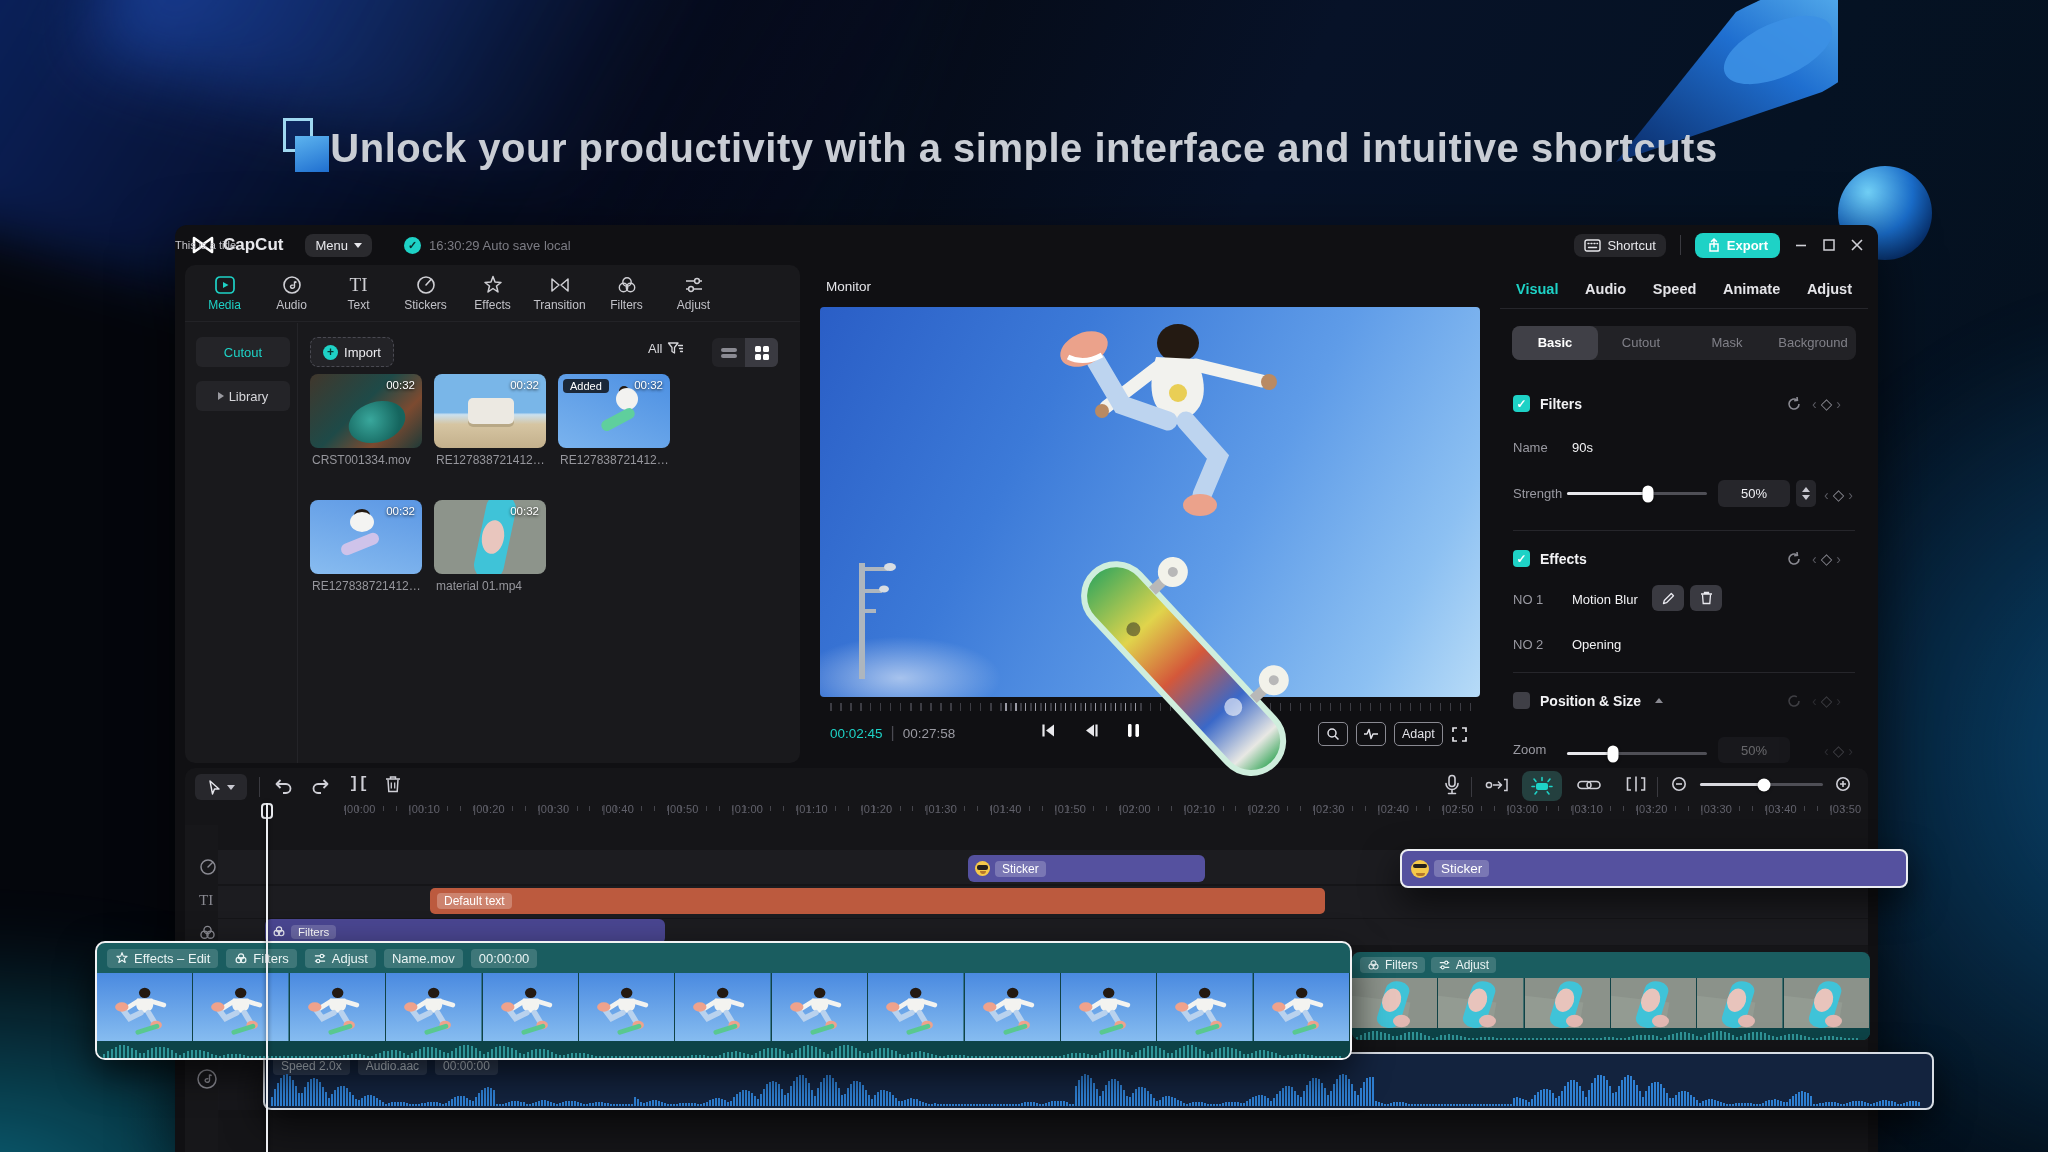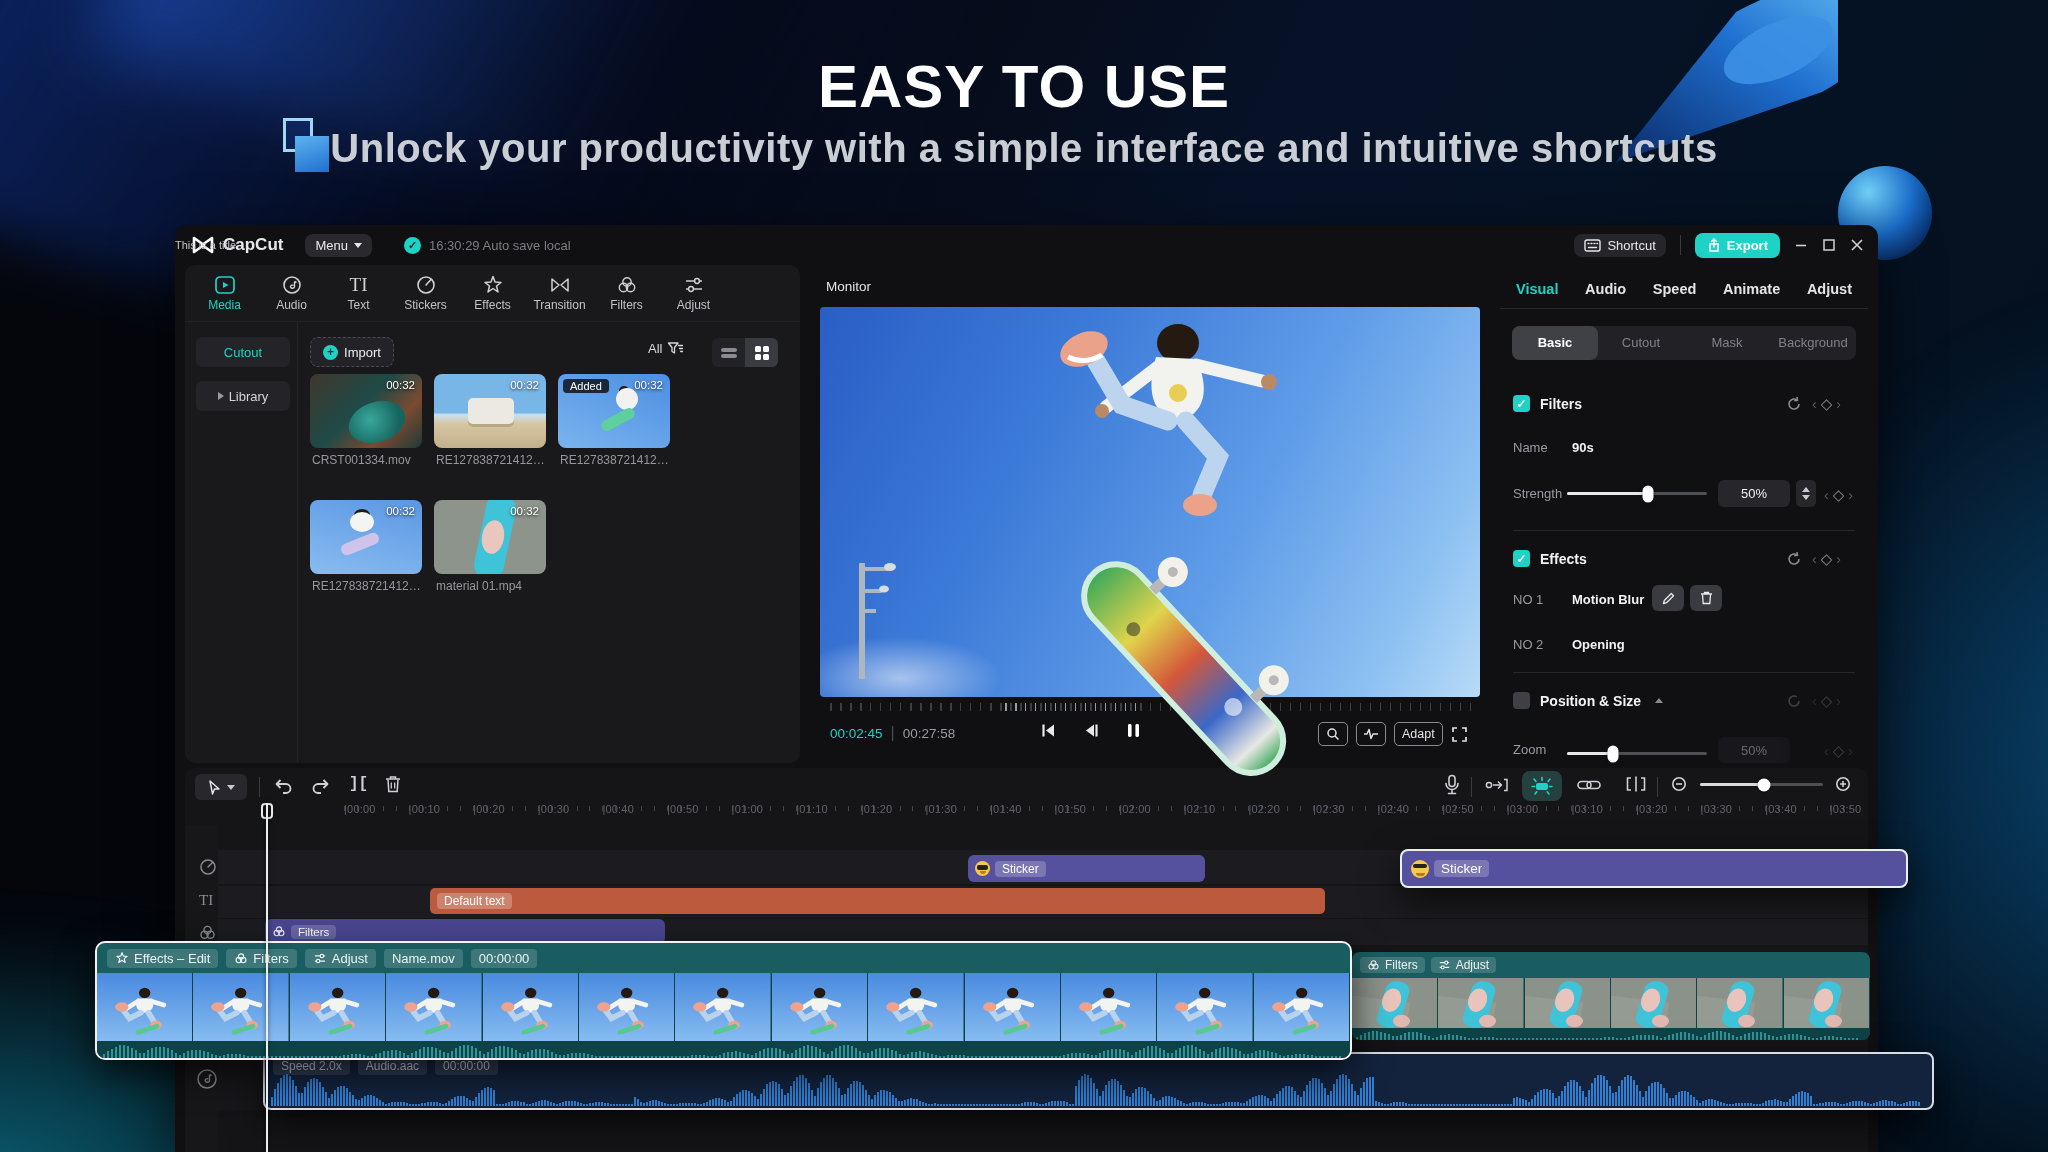--- a/index.html
+++ b/index.html
@@ -85,21 +85,21 @@
     padding:0 16px;font-size:14.5px;color:#e4e4e8;font-weight:700;}
   .itabs .active{color:var(--accent,#1ed2c6);}
   .seg{left:1512px;top:326px;width:344px;height:34px;background:#222226;border-radius:8px;display:flex;align-items:center;}
   .seg div{flex:1;text-align:center;font-size:13px;color:#808088;border-radius:8px;line-height:34px;height:34px;}
   .seg .active{background:#404047;color:#fff;font-weight:700;}
   .chk{width:17px;height:17px;border-radius:4px;background:var(--accent,#1ed2c6);color:#fff;font-size:12px;font-weight:700;
     display:flex;align-items:center;justify-content:center;}
   .chk.off{background:#3f3f46;color:transparent;}
   .sect{font-size:14px;font-weight:700;color:#f2f2f4;}
   .ilbl{font-size:13px;color:#9a9aa2;}
-  .ival{font-size:13px;font-weight:700;color:#f2f2f4;}
+  .ival{font-size:13px;font-weight:400;color:#f2f2f4;}
   .kf{display:flex;align-items:center;gap:4px;color:#5a5a62;font-size:14px;}
   .kf .dia{color:#8a8a92;font-size:15px;}
   .kf.faded,.faded{opacity:.38;}
   .slider{position:relative;height:3px;border-radius:2px;background:#4f4f56;}
   .slider .fill{position:absolute;left:0;top:0;bottom:0;background:#e8e8ec;border-radius:2px;}
   .slider .knob{position:absolute;top:50%;transform:translate(-50%,-50%);width:11px;height:17px;border-radius:6px;background:#fff;
     box-shadow:0 1px 3px rgba(0,0,0,.5);}
   .valbox{background:#26262b;border-radius:6px;color:#f0f0f4;font-size:13px;display:flex;align-items:center;justify-content:center;}
   .stepper{width:20px;height:26px;background:#26262b;border-radius:5px;display:flex;flex-direction:column;align-items:center;justify-content:center;gap:3px;color:#c8c8d0;}
   .tri-up-s{width:0;height:0;border-left:4px solid transparent;border-right:4px solid transparent;border-bottom:5px solid currentColor;}
@@ -182,21 +182,20 @@
 
   <svg class="abs" style="left:1608px;top:0;width:230px;height:170px" viewBox="0 0 230 170">
     <path d="M8,162 L128,12 A58,27 -24 0 1 214,92 Z" fill="url(#coneG)"></path>
     <ellipse cx="170" cy="50" rx="58" ry="27" transform="rotate(-24 170 50)" fill="#3c90e4" opacity=".9"></ellipse>
   </svg>
   <div class="abs" style="left:1838px;top:166px;width:94px;height:94px;border-radius:50%;
     background:radial-gradient(circle at 32% 28%,#72d2f8,#1a6cc8 48%,#062a62 80%)"></div>
 
   <div class="abs sq-back"></div>
   <div class="abs sq-front"></div>
-  <div class="abs hero-title">EASY TO USE</div>
   <div class="abs hero-sub">Unlock your productivity with a simple interface and intuitive shortcuts</div>
 
   <div class="abs window"></div>
 
   <div class="abs titlebar">
     <div style="display:flex;align-items:center;gap:8px;margin-left:16px">
       <svg width="24" height="22" viewBox="0 0 24 22">
         <path d="M3,4 L13,11 L3,18 Z" fill="none" stroke="#fff" stroke-width="2.6" stroke-linejoin="round"></path>
         <path d="M21,4 L11,11 L21,18 Z" fill="none" stroke="#fff" stroke-width="2.6" stroke-linejoin="round"></path>
       </svg>

